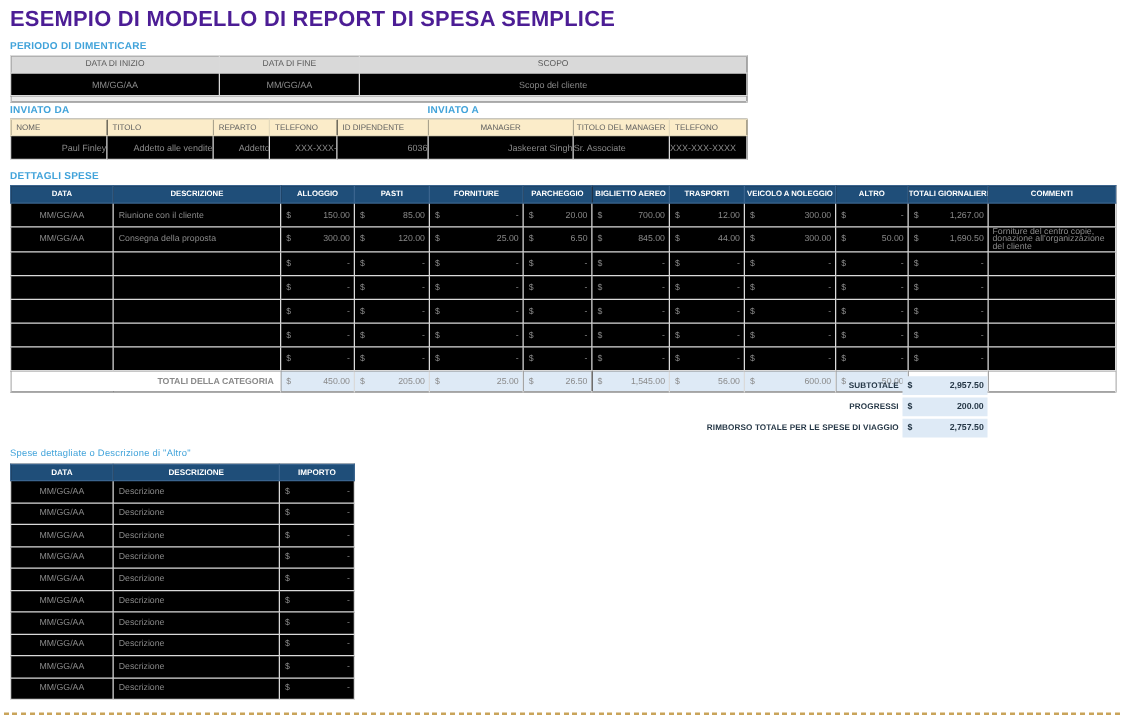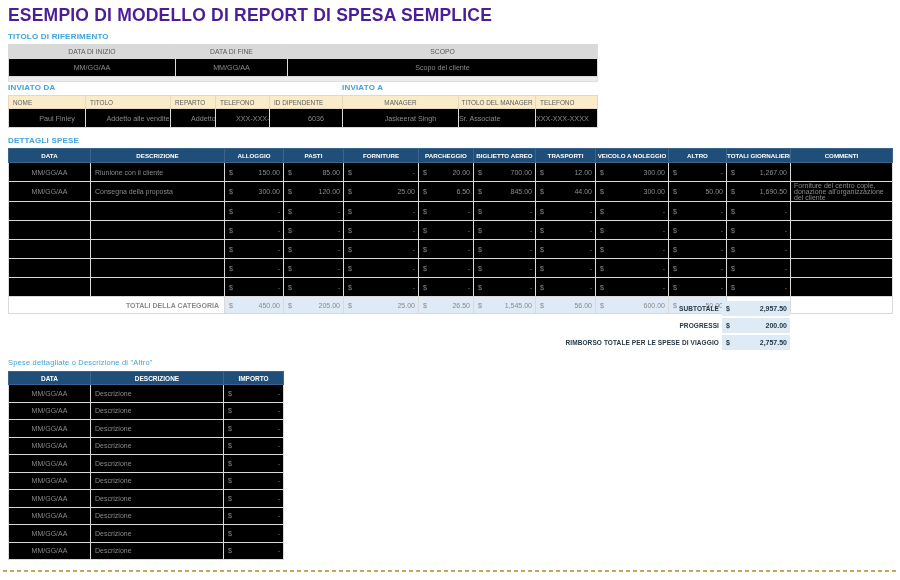--- a/index.html
+++ b/index.html
@@ -21,21 +21,21 @@
   
   #t1{left:8px;top:44px;width:589px;}
   #t1 th{height:13px;background:#D9D9D9;font-size:6.8px;color:#595959;text-align:center;}
   #t1 td.val{height:17px;font-size:7.2px;color:#8a8a8a;text-align:center;}
   #t1 td.strip{height:4px;background:#ECECEC;border-color:#E0E0E0;}
 
   
   #t2{left:8px;top:95px;width:589px;}
   #t2 th{height:12px;background:#FBECC9;font-size:6.4px;color:#5f5f5f;text-align:left;padding-left:4px;border-color:#E4D9BC;}
   #t2 th.c{text-align:center;padding-left:0;}
-  #t2 td{height:18px;font-size:7.2px;color:#8a8a8a;text-align:center;padding-left:20px;}
+  #t2 td{height:18px;font-size:7.2px;color:#8a8a8a;text-align:right;padding-left:20px;}
   #t2 td.c{text-align:left;padding-left:0;}
 
   
   #t3{left:8px;top:148px;width:884px;}
   #t3 th{height:13px;background:#1F4E79;color:#fff;font-size:6.2px;font-weight:bold;text-align:center;border:1px solid #3A648E;}
   #t3 td{height:16px;font-size:7px;color:#8a8a8a;}
   .dateCell{text-align:center;}
   .descCell{text-align:left;padding-left:4px;}
   .commentCell{font-size:5px;line-height:5.8px;padding:1px 3px;text-align:left;color:#9a9a9a;white-space:normal;}
   .money{display:flex;justify-content:space-between;align-items:center;padding:0 3px 0 4px;height:100%;}
@@ -58,21 +58,21 @@
   #divider{position:absolute;left:3px;top:570px;width:894px;height:2px;
     background:repeating-linear-gradient(90deg,#C9A45A 0 4px,#fff 4px 7px);}
 </style>
 </head>
 <body>
 
 <div id="page">
 
   <div id="pageTitle">ESEMPIO DI MODELLO DI REPORT DI SPESA SEMPLICE</div>
 
-  <div id="periodoLabel" class="sectionLabel">TITOLO DI RIFERIMENTO</div>
+  <div id="periodoLabel" class="sectionLabel">PERIODO DI DIMENTICARE</div>
   <table id="t1">
     <colgroup>
         <col style="width:167px">
         <col style="width:112px">
         <col style="width:310px">
       </colgroup>
     <thead>
         <tr>
           <th>DATA DI INIZIO</th>
           <th>DATA DI FINE</th>

